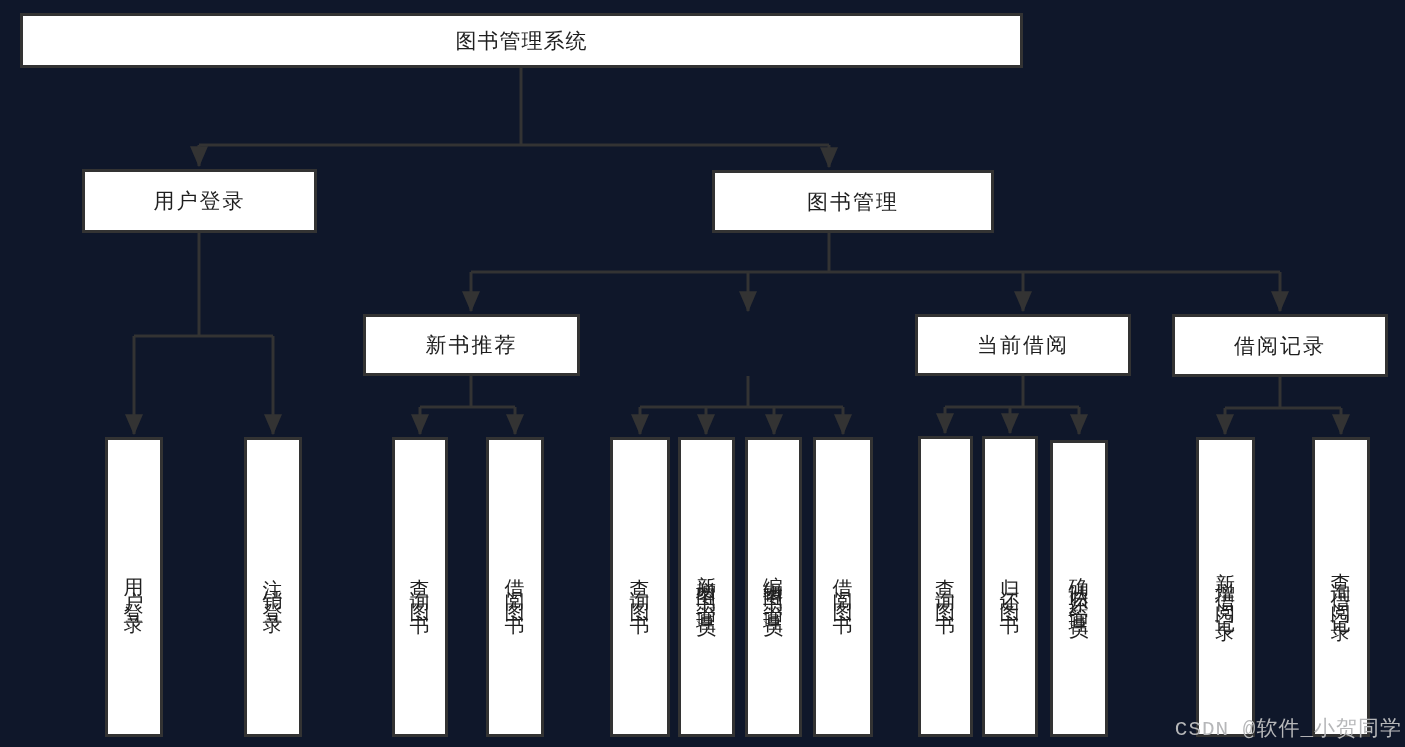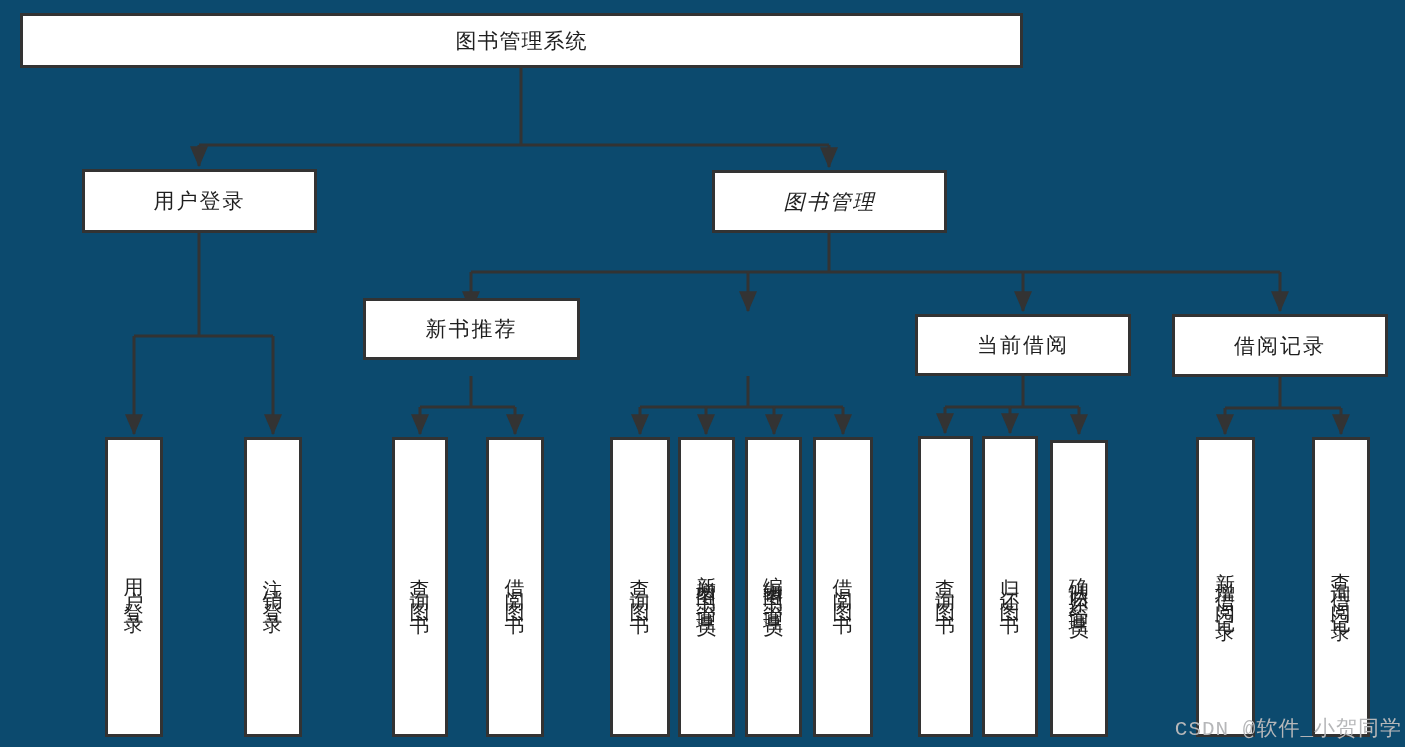--- a/index.html
+++ b/index.html
@@ -1,20 +1,20 @@
 <!DOCTYPE html>
 <html><head>
 <meta charset="utf-8">
 <style>
   html, body { margin: 0; padding: 0; background: #ffffff; }
   .canvas {
     position: relative;
     width: 1405px;
     height: 747px;
-    background: #0c4a6e;
+    background: #0f172a;
     font-family: "Liberation Sans", sans-serif;
     overflow: hidden;
   }
   .wires {
     position: absolute;
     left: 0; top: 0;
     z-index: 1;
   }
   .node {
     position: absolute;
@@ -98,25 +98,25 @@
     </g>
   </svg>
 
   <div class="node" style="left:20px; top:13px; width:1003px; height:55px;">
     <span class="root-label">图书管理系统</span>
   </div>
 
   <div class="node" style="left:82px; top:169px; width:235px; height:64px;">
     <span class="h-label">用户登录</span>
   </div>
-  <div class="node" style="left:712px; top:170px; width:235px; height:63px;font-style:italic;">
+  <div class="node" style="left:712px; top:170px; width:282px; height:63px;">
     <span class="h-label">图书管理</span>
   </div>
 
-  <div class="node" style="left:363px; top:298px; width:217px; height:62px;">
+  <div class="node" style="left:363px; top:314px; width:217px; height:62px;">
     <span class="h-label">新书推荐</span>
   </div>
   <div class="node" style="left:915px; top:314px; width:216px; height:62px;">
     <span class="h-label">当前借阅</span>
   </div>
   <div class="node" style="left:1172px; top:314px; width:216px; height:63px;">
     <span class="h-label">借阅记录</span>
   </div>
 
   <div class="node" style="left:105px; top:437px; width:58px; height:300px;">

